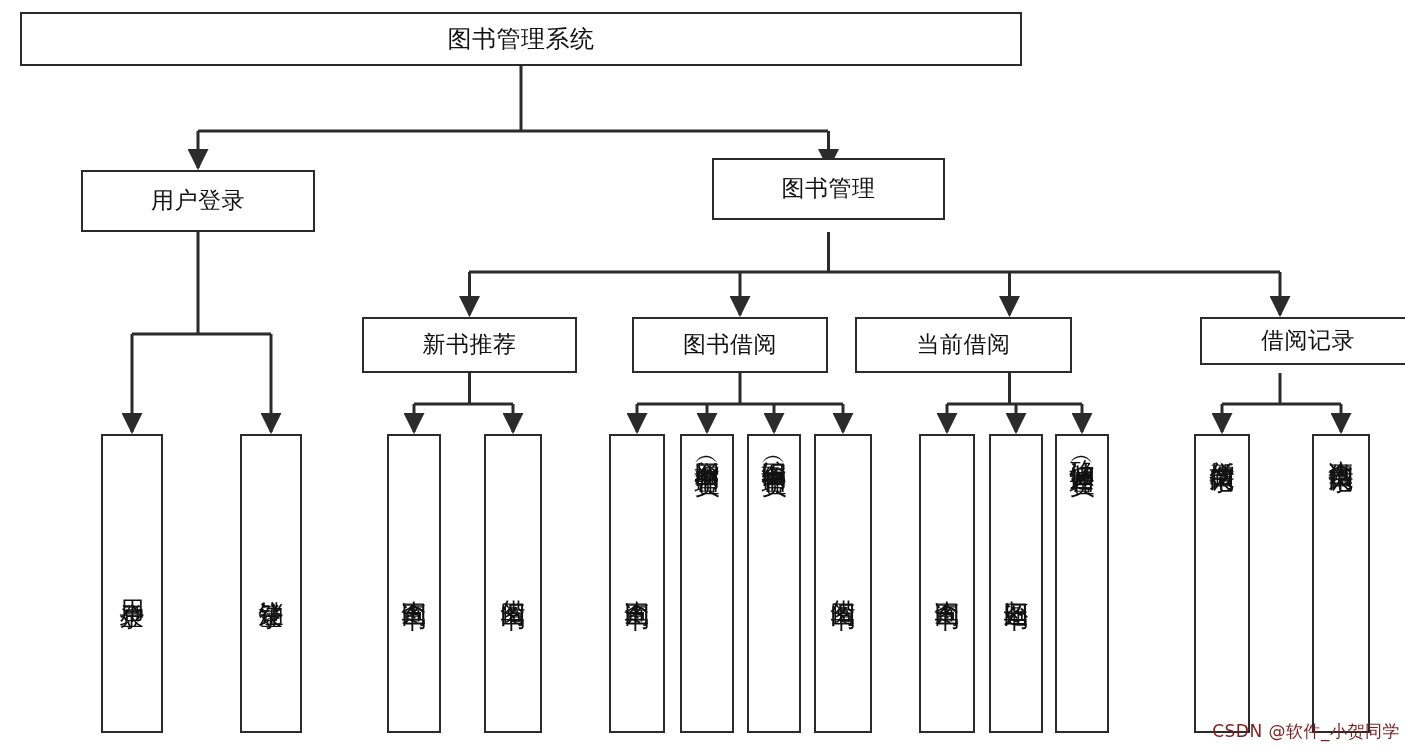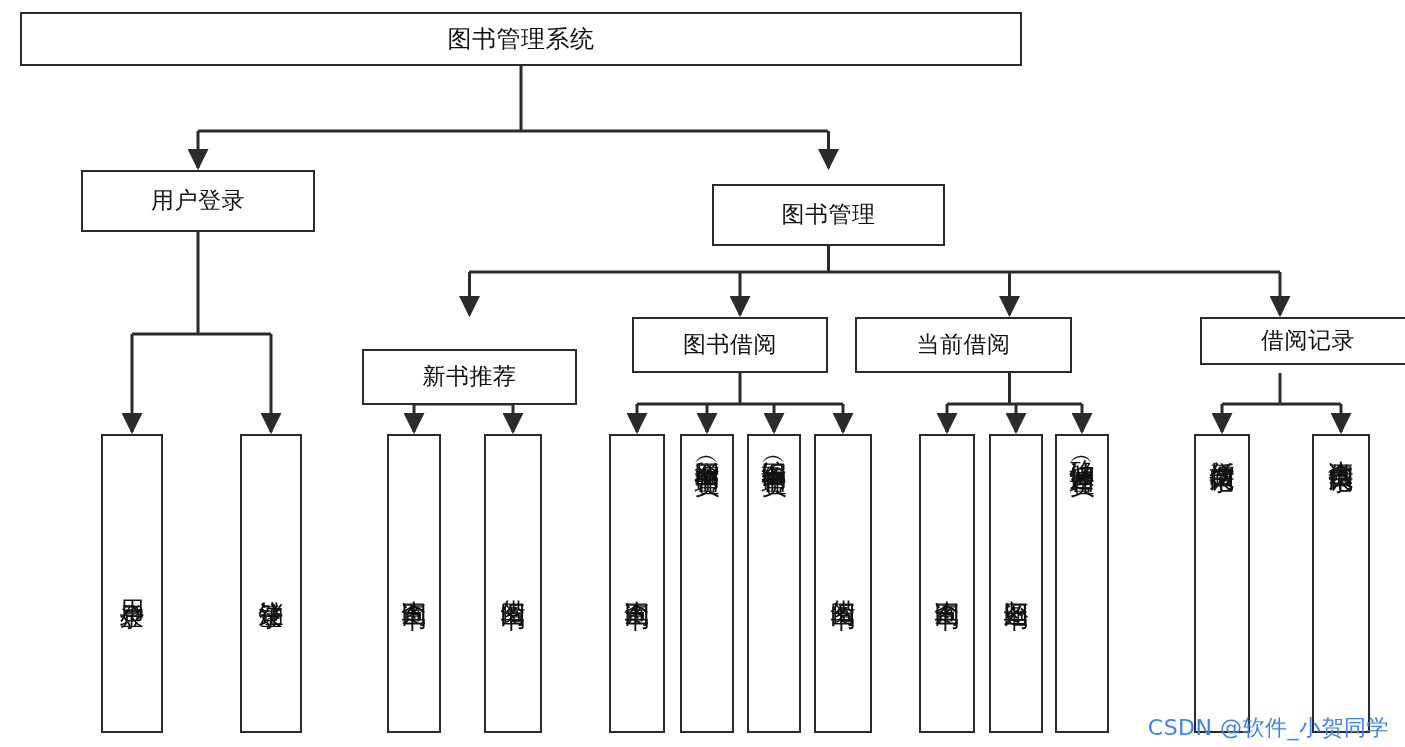--- a/index.html
+++ b/index.html
@@ -63,24 +63,24 @@
     letter-spacing: 2px;
     margin: 0 auto;
   }
   
   .node.vert.short {
     align-items: center;
     padding-top: 0;
   }
   #watermark {
     position: absolute;
-    right: 16px;
+    right: 5px;
     bottom: 4px;
-    font-size: 22px;
-    color: #3b82f6;
+    font-size: 17px;
+    color: #7f1d1d;
     letter-spacing: 0.5px;
     z-index: 20;
     user-select: none;
     white-space: nowrap;
   }
 </style>
 </head>
 <body>
 
 <div id="diagram-root">
@@ -128,24 +128,24 @@
       </g>
   </svg>
 
   <div id="node-layer">
       <div class="node horiz root" style="left: 20px; top: 12px; width: 1002px; height: 54px;">
         <span class="node-label">图书管理系统</span>
       </div>
       <div class="node horiz" style="left: 81px; top: 170px; width: 234px; height: 62px;">
         <span class="node-label">用户登录</span>
       </div>
-      <div class="node horiz" style="left: 712px; top: 184px; width: 233px; height: 62px;">
+      <div class="node horiz" style="left: 712px; top: 158px; width: 233px; height: 62px;">
         <span class="node-label">图书管理</span>
       </div>
-      <div class="node horiz" style="left: 362px; top: 317px; width: 215px; height: 56px; margin-top: 32px;">
+      <div class="node horiz" style="left: 362px; top: 317px; width: 215px; height: 56px;">
         <span class="node-label">新书推荐</span>
       </div>
       <div class="node horiz" style="left: 632px; top: 317px; width: 196px; height: 56px;">
         <span class="node-label">图书借阅</span>
       </div>
       <div class="node horiz" style="left: 855px; top: 317px; width: 217px; height: 56px;">
         <span class="node-label">当前借阅</span>
       </div>
       <div class="node horiz" style="left: 1172px; top: 317px; width: 216px; height: 48px; margin-left: 28px;">
         <span class="node-label">借阅记录</span>

